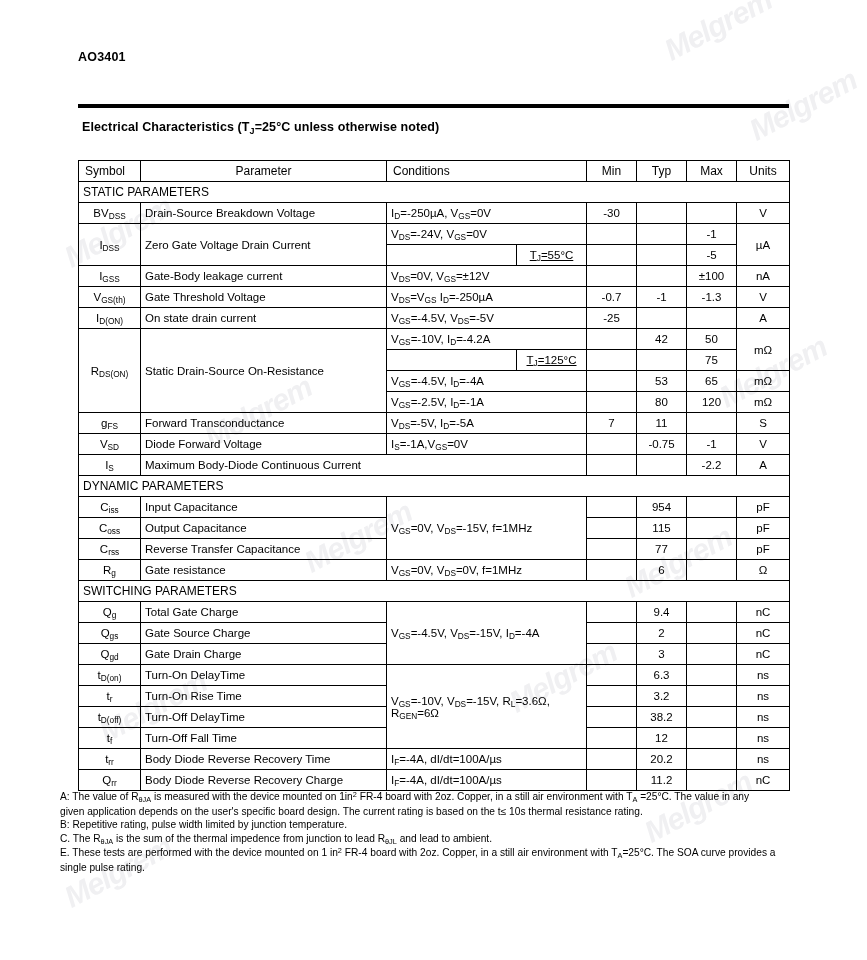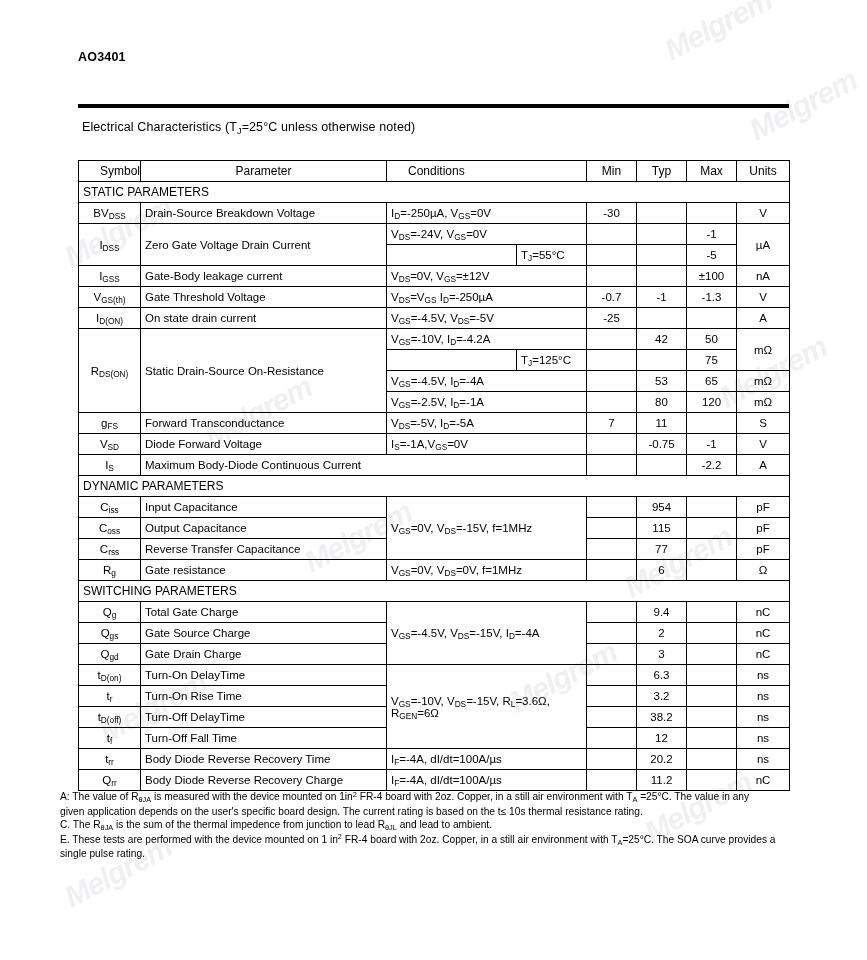--- a/index.html
+++ b/index.html
@@ -61,21 +61,21 @@
     width: 711px;
     height: 4px;
     background: #000;
   }
 
   .section-title {
     position: absolute;
     left: 82px;
     top: 120px;
     font-size: 12.5px;
-    font-weight: normal;
+    font-weight: bold;
     letter-spacing: 0.1px;
   }
 
   
   table.ec {
     position: absolute;
     left: 78px;
     top: 160px;
     width: 711px;
     border-collapse: collapse;
@@ -90,34 +90,34 @@
     vertical-align: middle;
     font-weight: normal;
     background: transparent;
   }
   .hdr td {
     font-weight: bold;
     font-size: 12px;
     text-align: center;
     height: 22px;
   }
-  .hdr td.lefth { text-align: left; padding-left: 21px; }
+  .hdr td.lefth { text-align: left; padding-left: 6px; }
 
   .grp td {
     font-weight: bold;
     font-size: 12px;
     text-align: left;
     padding-left: 5px;
     height: 20px;
   }
 
   .sym { text-align: center; padding-left: 4px; white-space: nowrap; }
   .param { text-align: left; padding-left: 5px; margin-left: 36px; }
   .cond { text-align: left; padding-left: 4px; white-space: nowrap; }
-  .subcond { text-align: left; padding-right: 5px; white-space: nowrap; }
+  .subcond { text-align: center; padding-right: 5px; white-space: nowrap; text-decoration: underline; }
   .num { text-align: center; }
   .unit { text-align: center; }
 
   sub { font-size: 0.72em; vertical-align: baseline; position: relative; bottom: -0.28em; }
   sup { font-size: 0.72em; vertical-align: baseline; position: relative; top: -0.45em; }
 
   
   .notes {
     position: absolute;
     left: 60px;
@@ -431,17 +431,18 @@
       <td class="num"></td>
       <td class="num">11.2</td>
       <td class="num"></td>
       <td class="unit">nC</td>
     </tr>
   </tbody>
     </table>
 
   <div class="notes">
     <p><span>A: The value of R</span><sub>θJA</sub><span> is measured with the device mounted on 1in</span><sup>2</sup><span> FR-4 board with 2oz. Copper, in a still air environment with T</span><sub>A</sub><span> =25°C. The value in any given application depends on the user's specific board design. The current rating is based on the t≤ 10s thermal resistance rating.</span></p>
+    <p>B: Repetitive rating, pulse width limited by junction temperature.</p>
     <p><span>C. The R</span><sub>θJA</sub><span> is the sum of the thermal impedence from junction to lead R</span><sub>θJL</sub><span> and lead to ambient.</span></p>
     <p><span>E. These tests are performed with the device mounted on 1 in</span><sup>2</sup><span> FR-4 board with 2oz. Copper, in a still air environment with T</span><sub>A</sub><span>=25°C. The SOA curve provides a single pulse rating.</span></p>
   </div>
 
 </div>
 
 </body></html>

